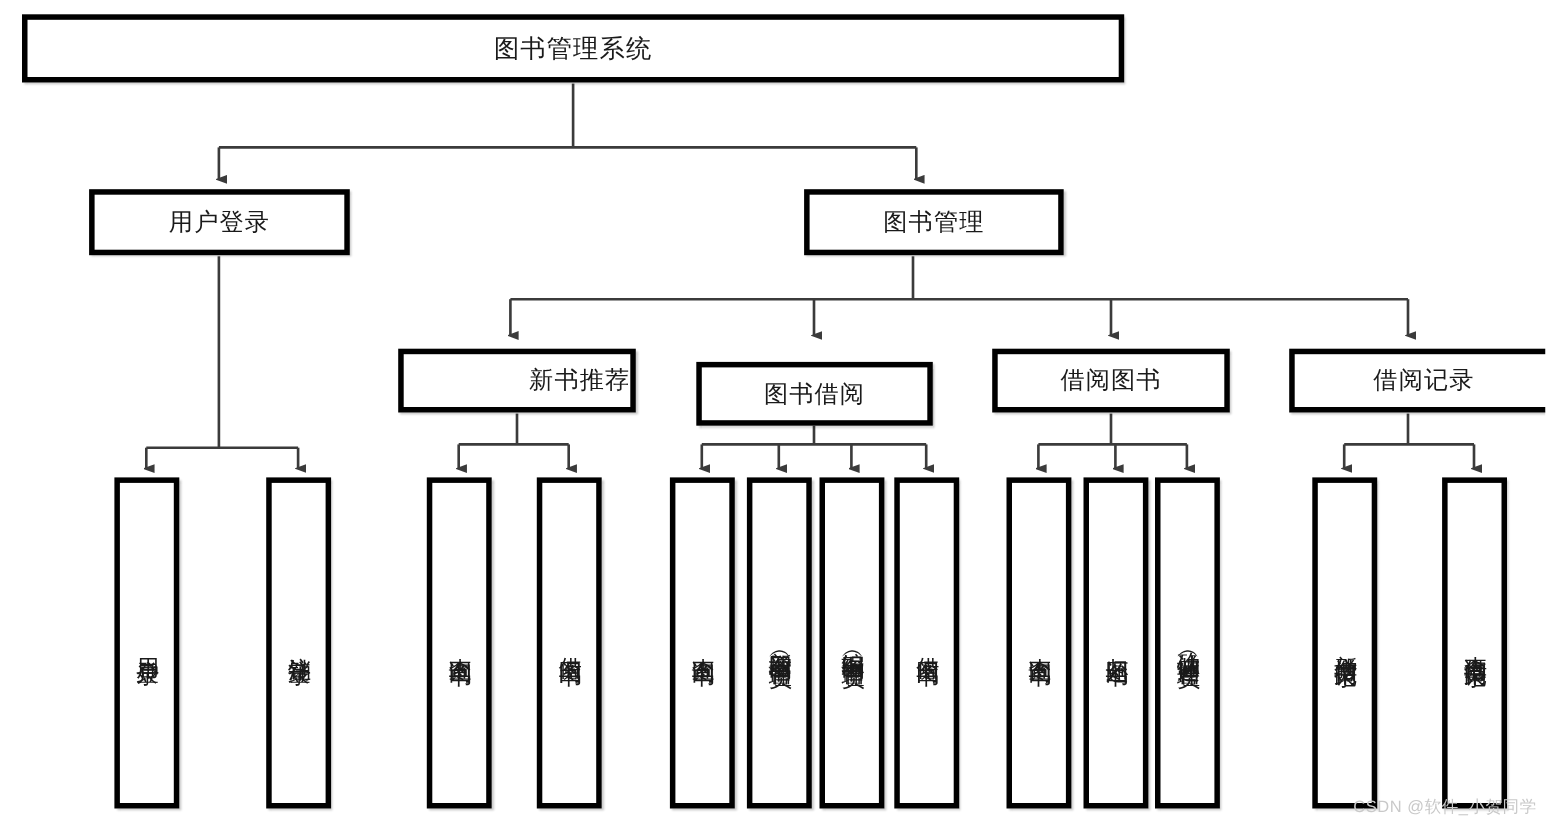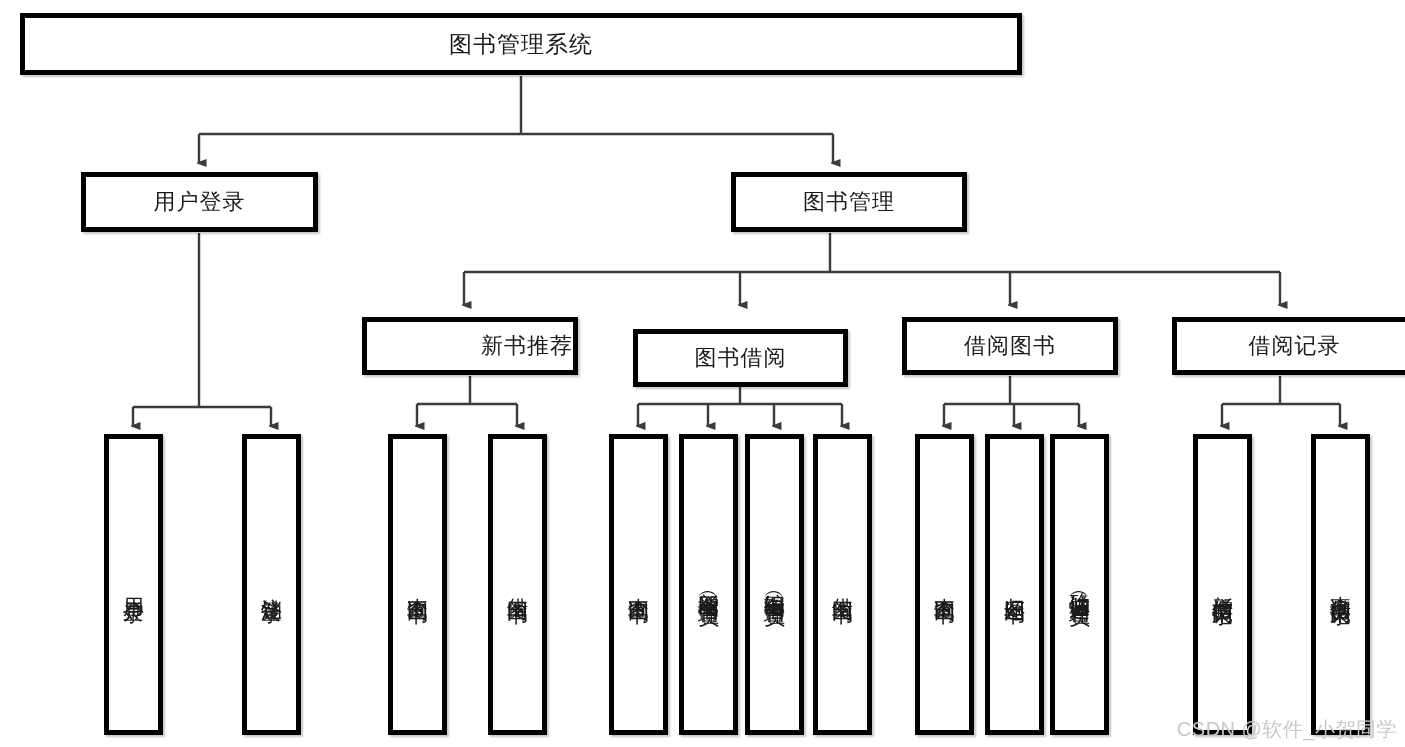--- a/index.html
+++ b/index.html
@@ -53,21 +53,21 @@
     font-size: 21px;
     line-height: 1.42;
     letter-spacing: 2px;
     white-space: normal;
     max-height: 280px;
   }
   .watermark {
     position: absolute;
     right: 8px;
     bottom: 4px;
-    font-size: 20px;
+    font-size: 15px;
     color: #c9c9c9;
     letter-spacing: 0.5px;
     white-space: nowrap;
     user-select: none;
   }
 </style>
 </head>
 <body>
 
 <div id="canvas">

